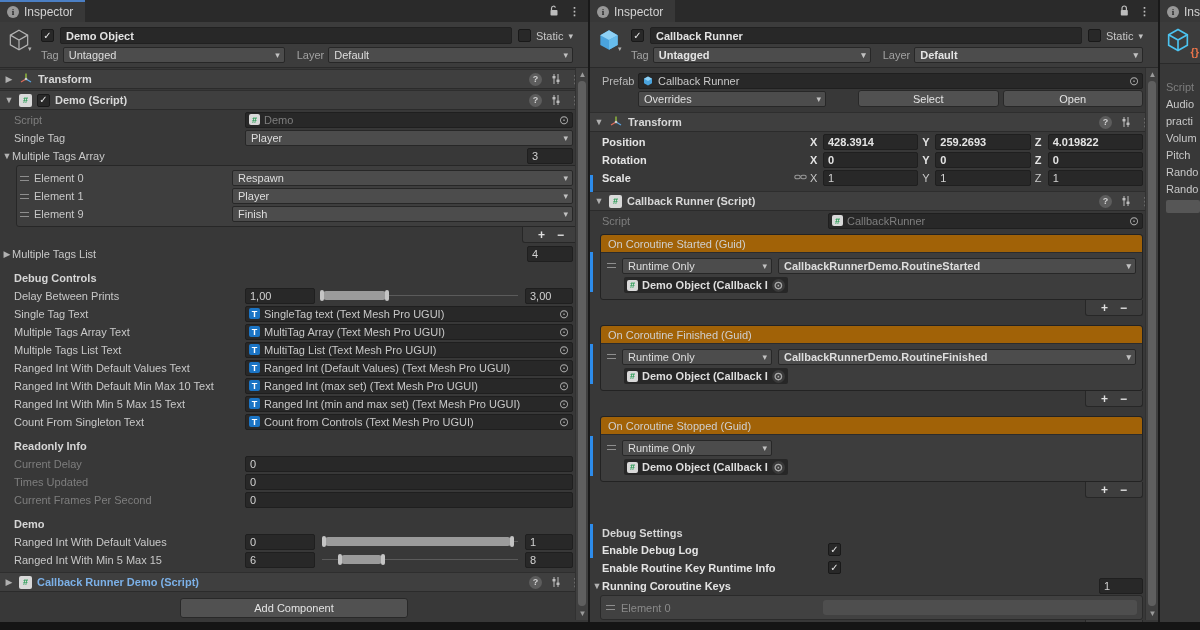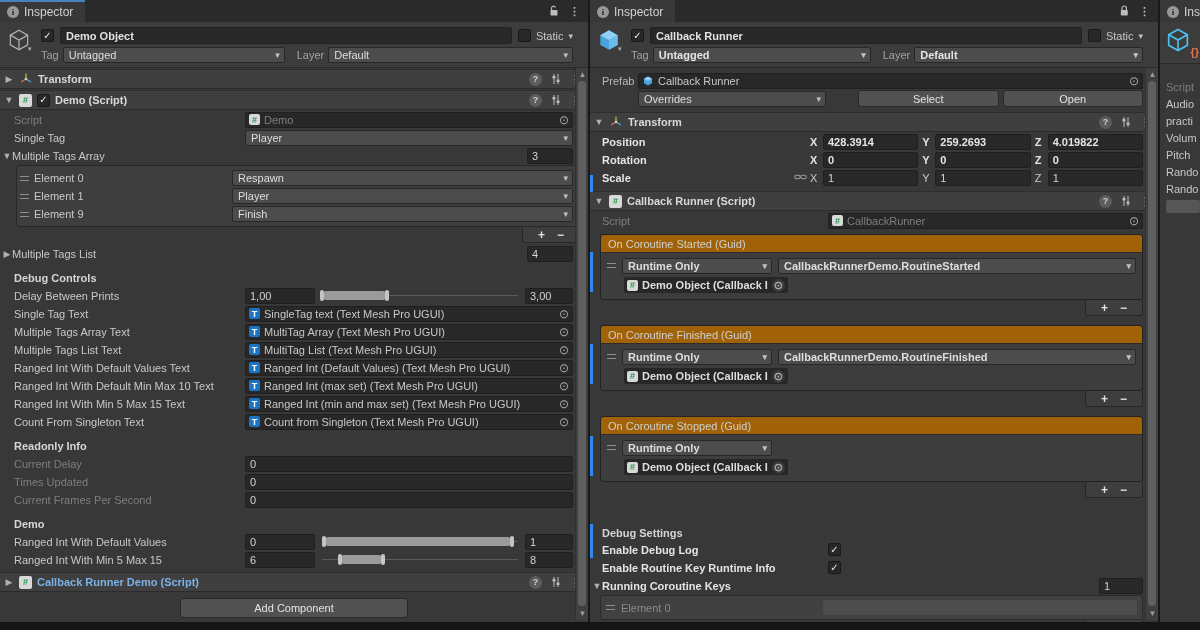--- a/index.html
+++ b/index.html
@@ -95,21 +95,21 @@
   .axf{flex:1}
   .boldtxt{font-weight:bold;color:#e4e4e4}
   .linkicon{width:14px;flex:none;margin-right:2px}
 
   
   .evbox{margin:5px 15px 0 10px;border:1px solid #232323;border-radius:3px 3px 3px 3px;background:#3d3d3d}
   .evhdr{height:18px;display:flex;align-items:center;padding:0 7px;background:#a16207;
        border-bottom:1px solid #2c2c2c;border-radius:3px 3px 0 0;color:#cfcfcf}
   .evbody{padding:4px 6px 6px 6px}
   .evrow1{display:flex;gap:6px;align-items:center;height:17px}
-  .modepop{width:150px;flex:none;font-weight:bold}
+  .modepop{width:150px;flex:none;font-weight:normal}
   .funcpop{flex:1;font-weight:bold}
   .evrow2{margin-top:3px;padding-left:17px;display:flex}
   .chip{display:inline-flex;align-items:center;gap:4px;background:#272727;border-radius:2px;height:16px;
        padding:0 3px;font-weight:bold;color:#dedede;max-width:172px;overflow:hidden;white-space:nowrap}
   .chip .picker{background:#3a3a3a;border-radius:50%;width:13px;height:13px;display:flex;align-items:center;justify-content:center;font-size:11px}
 
   
   .keybox{margin:1px 15px 0 10px;border:1px solid #2a2a2a;border-radius:3px;background:#414141;padding:3px 5px}
   .krow{display:flex;align-items:center;gap:6px;height:17px}
   .krow .klbl{width:196px;color:#8a8a8a}
@@ -332,21 +332,21 @@
     <span class="objfld">
         <span class="tmpicon">T</span>
         <span>Ranged Int (min and max set)  (Text Mesh Pro UGUI)</span>
         <span class="picker">⊙</span>
       </span>
   </div>
   <div class="row">
     <span class="lbl">Count From Singleton Text</span>
     <span class="objfld">
         <span class="tmpicon">T</span>
-        <span>Count from Singleton (Text Mesh Pro UGUI)</span>
+        <span>Count from Controls (Text Mesh Pro UGUI)</span>
         <span class="picker">⊙</span>
       </span>
   </div>
 
   <div class="gap6"></div>
   <div class="row">
       <span class="sechdr">Readonly Info</span>
     </div>
   <div class="row">
     <span class="lbl dim">Current Delay</span>

